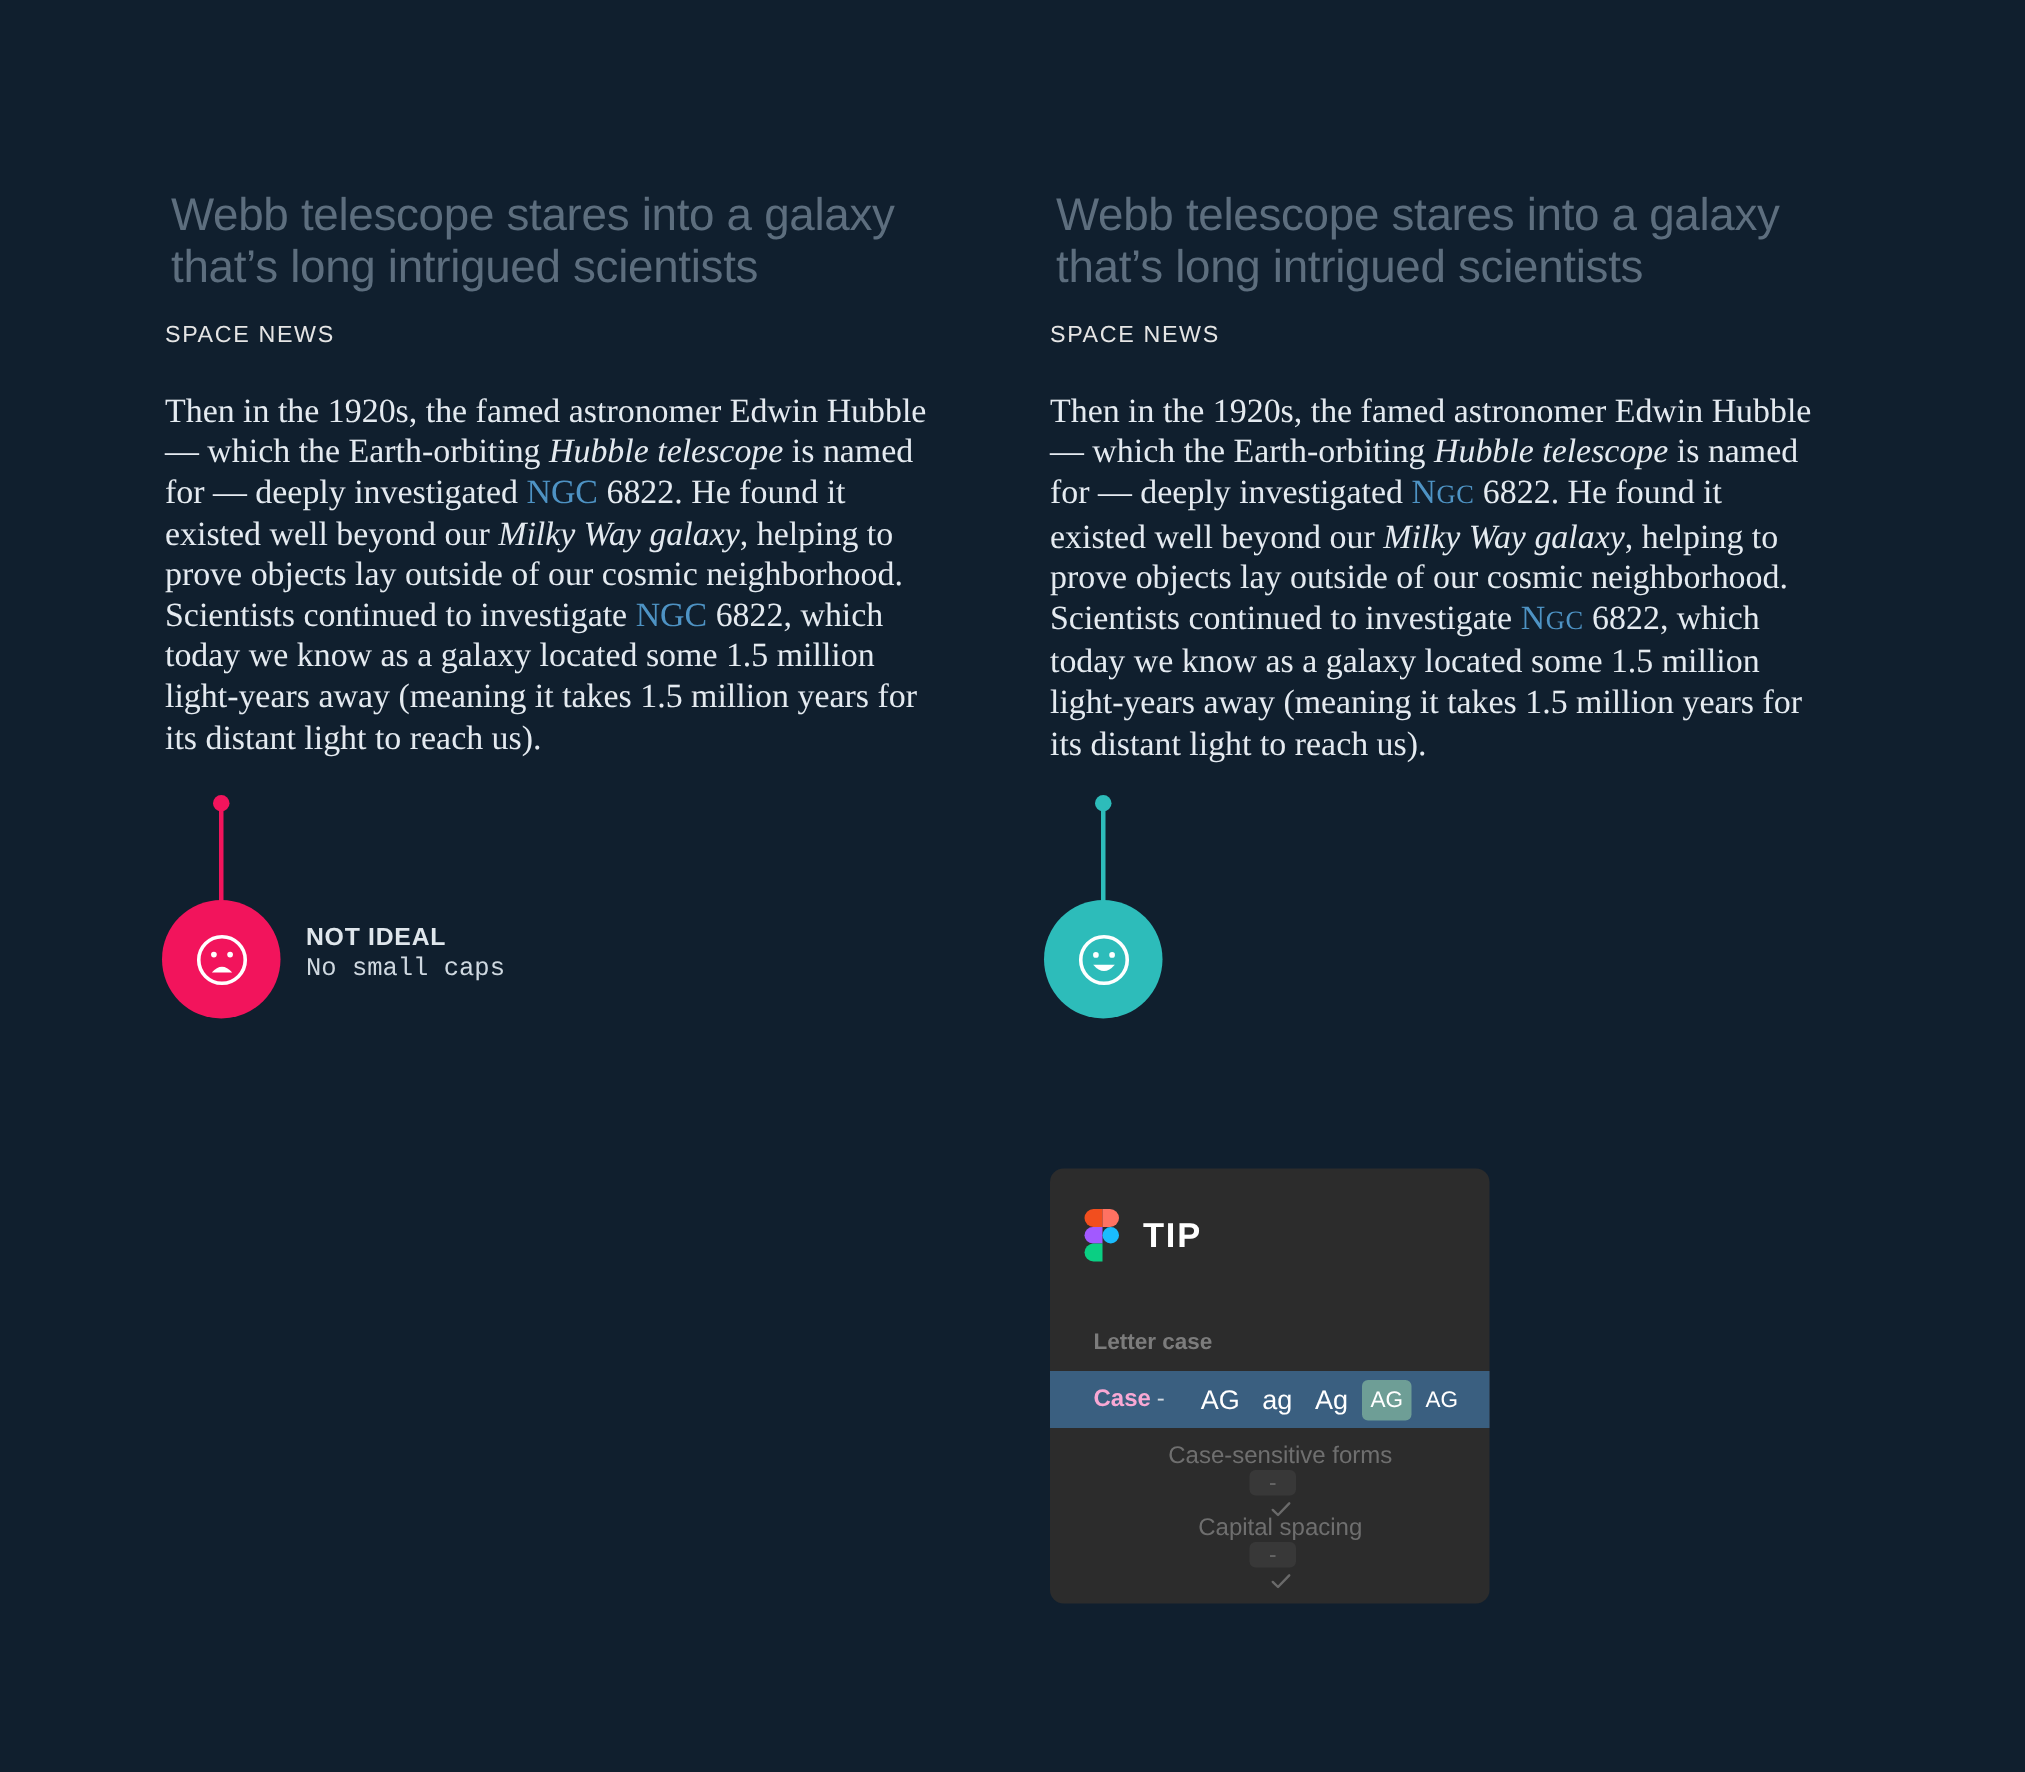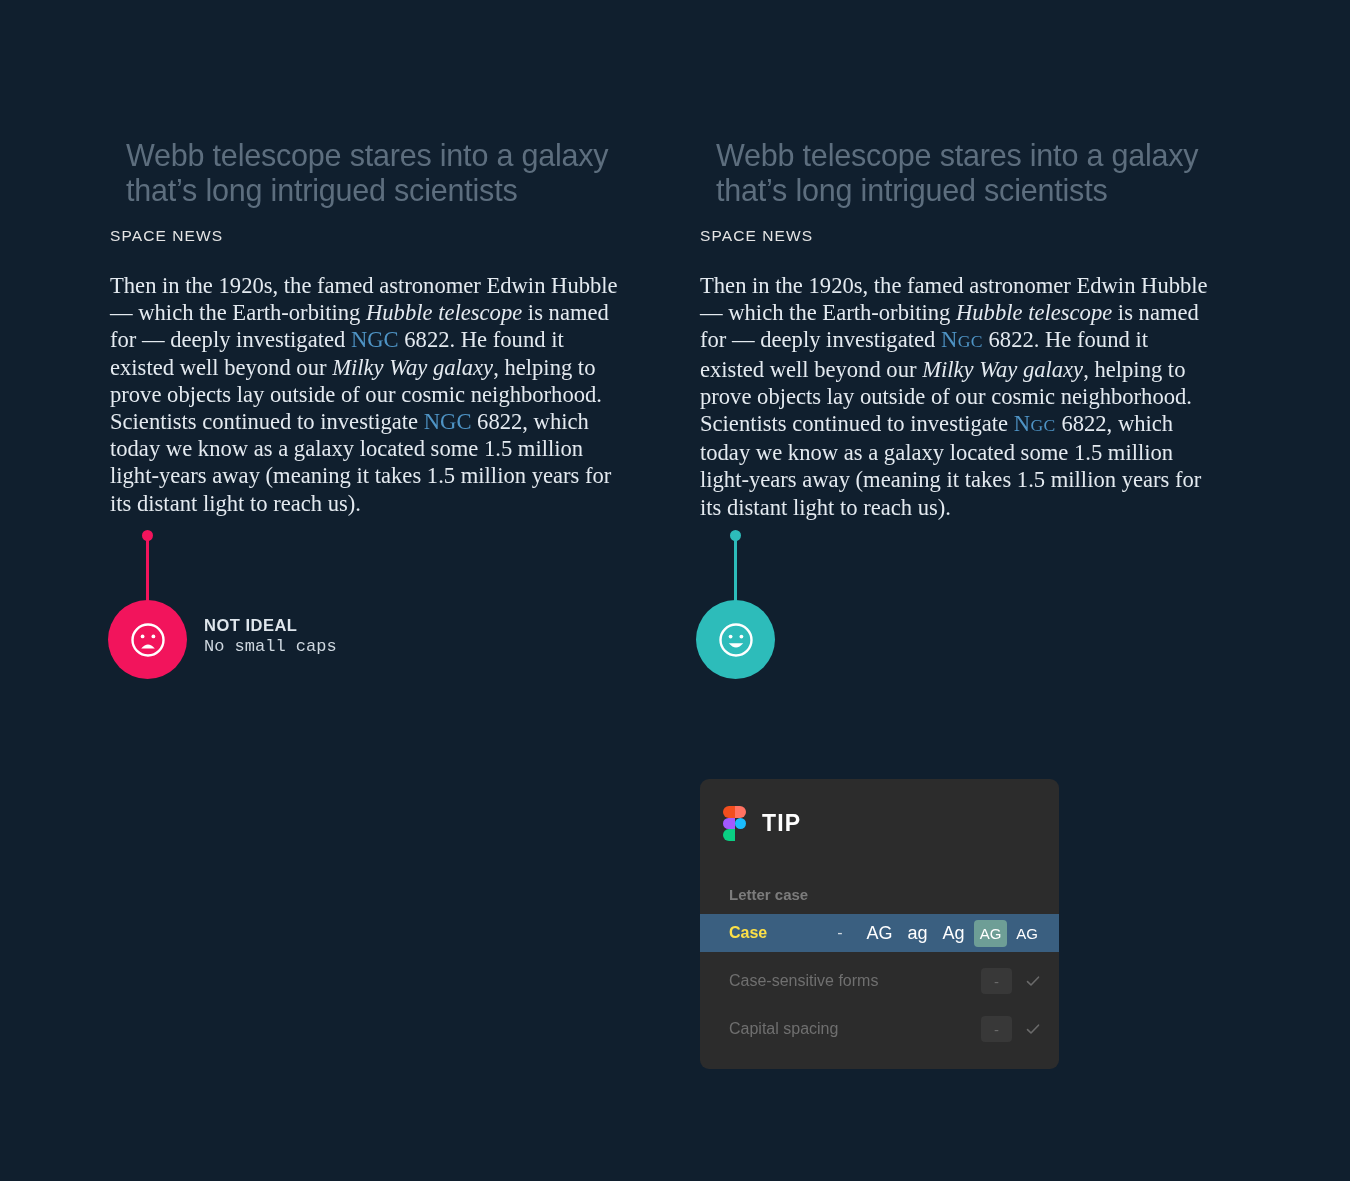--- a/index.html
+++ b/index.html
@@ -30,21 +30,21 @@
   }
   .column.left  { left: 110px; }
   .column.right { left: 700px; }
 
   .headline {
     color: #5d6e7e;
     font-size: 30.5px;
     line-height: 35px;
     font-weight: 400;
     letter-spacing: -0.2px;
-    margin: 16px;
+    margin: 4px;
     width: 515px;
   }
   .kicker {
     color: #e5e5e5;
     font-size: 15.5px;
     letter-spacing: 1.1px;
     margin: 19px 0 0 0;
     font-weight: 400;
   }
 
@@ -129,21 +129,21 @@
     font-weight: 400;
     line-height: 22px;
     font-family: Liberation Mono, monospace;
   }
 
   
   .tip-card {
     position: absolute;
     left: 700px;
     top: 779px;
-    width: 359px;
+    width: 293px;
     height: 290px;
     background: #2c2c2c;
     border-radius: 9px;
   }
   .tip-head {
     display: flex;
     align-items: center;
     padding: 27px 0 0 23px;
   }
   .figma-logo {
@@ -181,23 +181,23 @@
     display: flex;
     align-items: center;
     height: 38px;
     padding: 0 15px 0 29px;
     box-sizing: border-box;
   }
   .panel-row.active {
     background: #3a5f80;
     margin-top: 11px;
   }
-  .panel-row.dim { margin-top: 10px; }
+  .panel-row.dim { margin-top: 10px; flex-direction: column; }
   .row-label {
-    color: #fde047;
+    color: #f9a8d4;
     font-size: 16px;
     font-weight: bold;
     flex: 1 1 auto;
   }
   .panel-row.dim .row-label {
     color: #6f6f6f;
     font-weight: 400;
   }
   .dash-plain {
     color: #cfd8e0;

